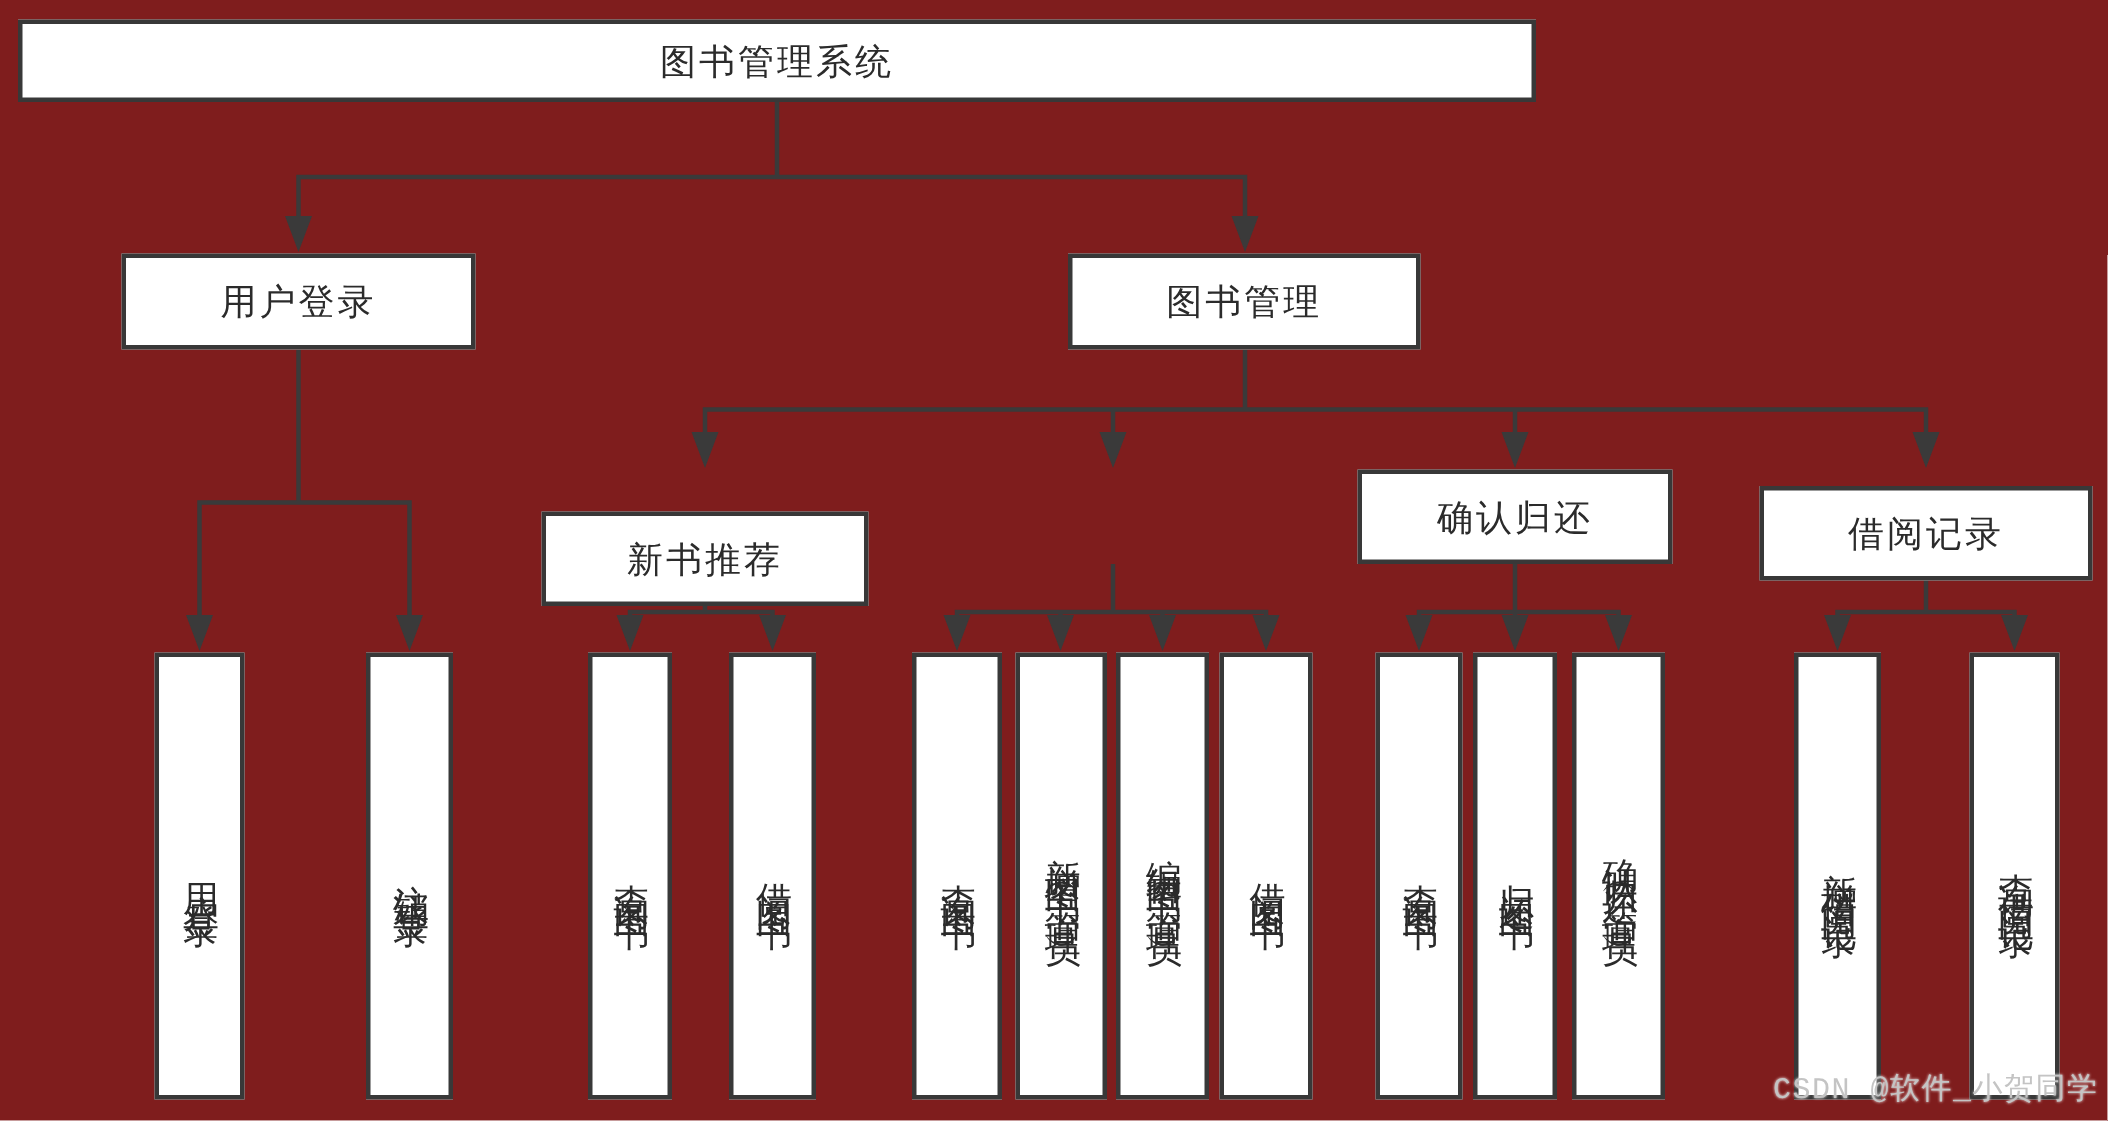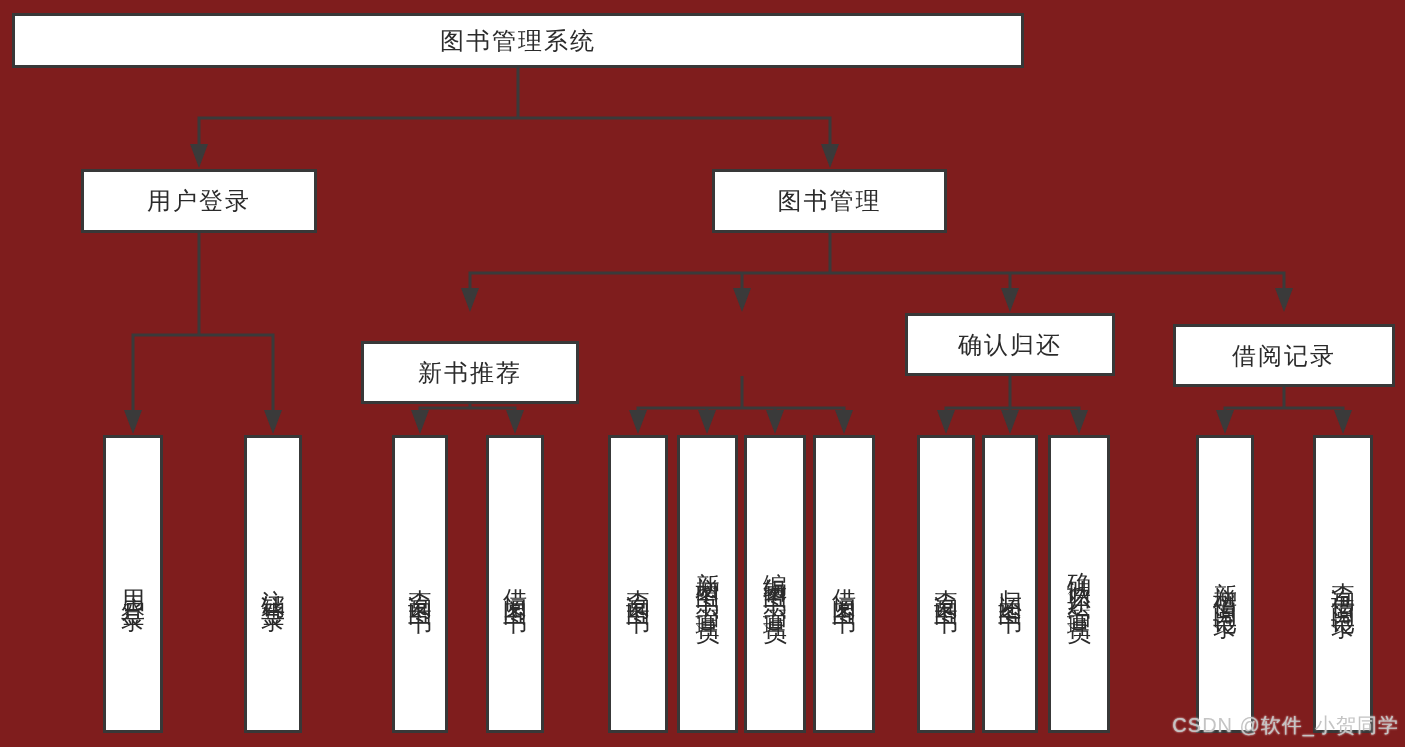--- a/index.html
+++ b/index.html
@@ -50,20 +50,21 @@
   .watermark {
     position: absolute;
     top: 712px;
     right: 6px;
     font-size: 20px;
     letter-spacing: 1px;
     color: #c4c4c4;
     white-space: nowrap;
     z-index: 5;
     text-shadow: 0 0 2px #ffffff;
+    font-family: Liberation Mono, monospace;
   }
   
   .n-root   { left: 12px;   top: 13px;  width: 1012px; height: 55px; }
   .n-login  { left: 81px;   top: 169px; width: 236px;  height: 64px; }
   .n-mgmt   { left: 712px;  top: 169px; width: 235px;  height: 64px; text-align: center; }
   .n-l3-0   { left: 361px;  top: 313px; width: 218px;  height: 63px; margin-top: 28px; }
   .n-l3-1   { left: 635px;  top: 313px; width: 214px;  height: 63px; }
   .n-l3-2   { left: 905px;  top: 313px; width: 210px;  height: 63px; }
   .n-l3-3   { left: 1173px; top: 313px; width: 222px;  height: 63px; margin-top: 11px; }
   .leaf     { top: 435px;   height: 298px; }

